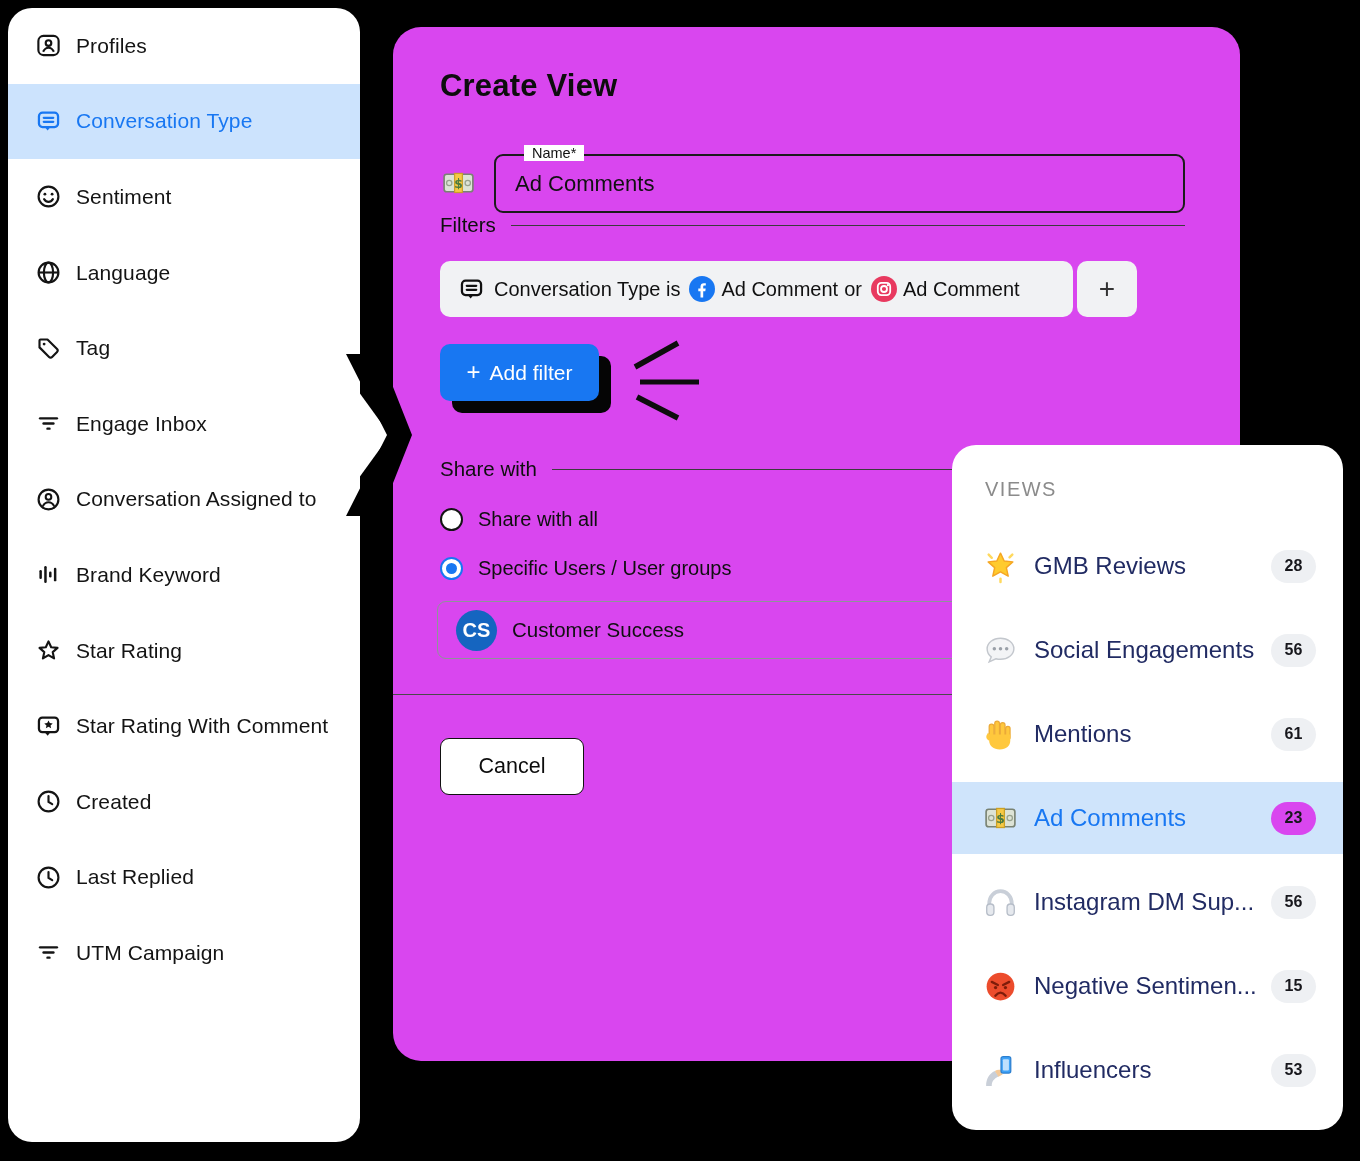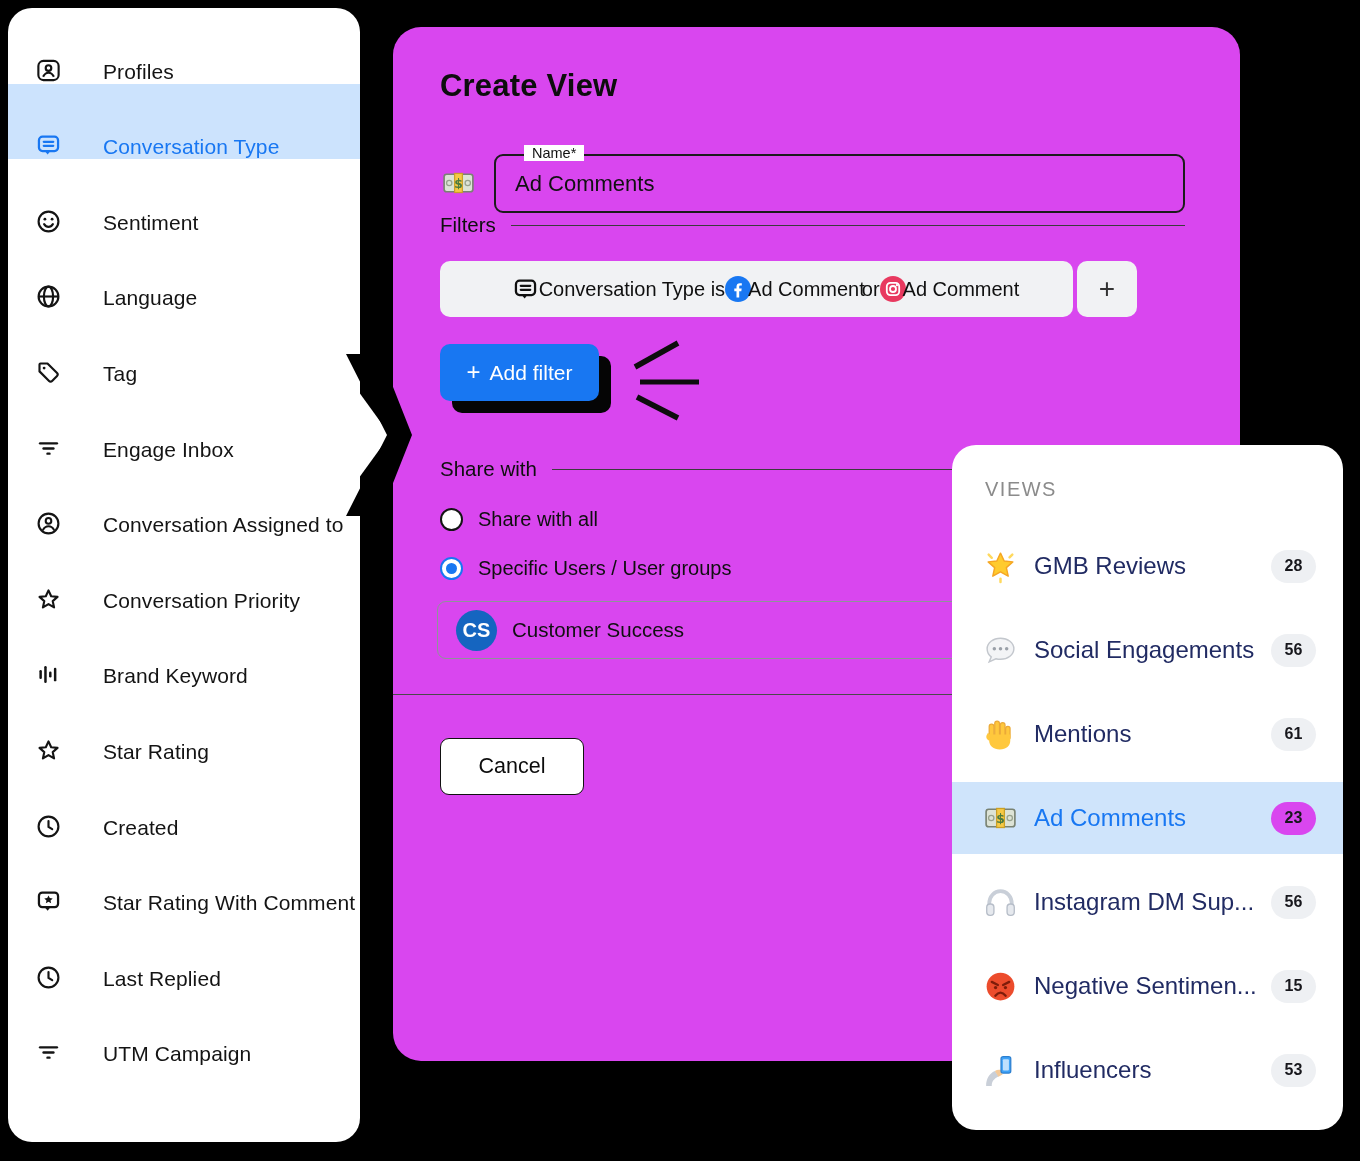--- a/index.html
+++ b/index.html
@@ -7,21 +7,21 @@
     width:1360px;height:1161px;position:relative;background:#000;
     font-family:"Liberation Sans","DejaVu Sans",sans-serif;color:#121212;
     overflow:hidden;-webkit-font-smoothing:antialiased;
   }
   
   .sidebar{
     position:absolute;left:8px;top:8px;width:352px;height:1134px;
     background:#fff;border-radius:24px;z-index:1;overflow:hidden;
   }
   .side-item{
-    height:75.6px;display:flex;align-items:flex-end;gap:41px;
+    height:75.6px;display:flex;align-items:center;gap:14px;
     padding-left:27px;cursor:pointer;color:#141414;
   }
   .side-item .s-ico{width:27px;height:27px;display:flex;flex:none;}
   .side-item .s-ico svg{width:27px;height:27px;}
   .side-item .s-label{font-size:21px;letter-spacing:.1px;white-space:nowrap;}
   .side-item.active{background:#cce3fd;color:#1877f2;}
   
   .arrow-bridge{position:absolute;left:340px;top:352px;width:80px;height:166px;z-index:6;}
   
   .modal{
@@ -41,22 +41,22 @@
     width:100%;height:100%;border:none;outline:none;background:transparent;
     font-family:inherit;font-size:22px;color:#111;padding:0 0 0 19px;box-sizing:border-box;
   }
   .section-head{display:flex;align-items:center;}
   .section-head .sec-label{font-size:20.5px;color:#0e0e0e;white-space:nowrap;}
   .section-head .sec-line{flex:1;border-top:1.5px solid #3c3c3c;margin-left:15px;}
   .filters-head{}
   .filter-bar{margin-top:24px;display:flex;width:697px;}
   .filter-chip{
     width:633px;height:56px;background:#f1f2f4;border-radius:10px;
-    display:flex;align-items:center;padding:0 0 0 18px;box-sizing:border-box;
-    font-size:20px;color:#101010;justify-content:center;
+    display:flex;align-items:center;padding:0 0 0 18px;box-sizing:border-box;gap:9px;
+    font-size:20px;color:#101010;
   }
   .filter-chip .c-ico{width:27px;height:27px;flex:none;display:flex;}
   .net-ico{width:26px;height:26px;flex:none;}
   .plus-box{
     margin-left:4px;width:60px;height:56px;background:#f1f2f4;border-radius:10px;
     display:flex;align-items:center;justify-content:center;font-size:28px;color:#333;
     font-weight:300;cursor:pointer;
   }
   .addfilter-row{margin-top:27px;display:flex;align-items:flex-start;position:relative;}
   .add-filter-btn{
@@ -297,56 +297,48 @@
       <span class="s-ico">
         <svg viewBox="0 0 24 24">
           <use href="#i-person-circle"></use>
         </svg>
       </span>
       <span class="s-label">Conversation Assigned to</span>
     </div>
   <div class="side-item">
       <span class="s-ico">
         <svg viewBox="0 0 24 24">
+          <use href="#i-bars"></use>
+        </svg>
+      </span>
+      <span class="s-label">Brand Keyword</span>
+    </div>
+  <div class="side-item">
+      <span class="s-ico">
+        <svg viewBox="0 0 24 24">
           <use href="#i-star"></use>
         </svg>
       </span>
-      <span class="s-label">Conversation Priority</span>
-    </div>
-  <div class="side-item">
-      <span class="s-ico">
-        <svg viewBox="0 0 24 24">
-          <use href="#i-bars"></use>
-        </svg>
-      </span>
-      <span class="s-label">Brand Keyword</span>
-    </div>
-  <div class="side-item">
-      <span class="s-ico">
-        <svg viewBox="0 0 24 24">
-          <use href="#i-star"></use>
-        </svg>
-      </span>
       <span class="s-label">Star Rating</span>
     </div>
   <div class="side-item">
       <span class="s-ico">
         <svg viewBox="0 0 24 24">
+          <use href="#i-star-comment"></use>
+        </svg>
+      </span>
+      <span class="s-label">Star Rating With Comment</span>
+    </div>
+  <div class="side-item">
+      <span class="s-ico">
+        <svg viewBox="0 0 24 24">
           <use href="#i-clock"></use>
         </svg>
       </span>
       <span class="s-label">Created</span>
-    </div>
-  <div class="side-item">
-      <span class="s-ico">
-        <svg viewBox="0 0 24 24">
-          <use href="#i-star-comment"></use>
-        </svg>
-      </span>
-      <span class="s-label">Star Rating With Comment</span>
     </div>
   <div class="side-item">
       <span class="s-ico">
         <svg viewBox="0 0 24 24">
           <use href="#i-clock"></use>
         </svg>
       </span>
       <span class="s-label">Last Replied</span>
     </div>
   <div class="side-item">

